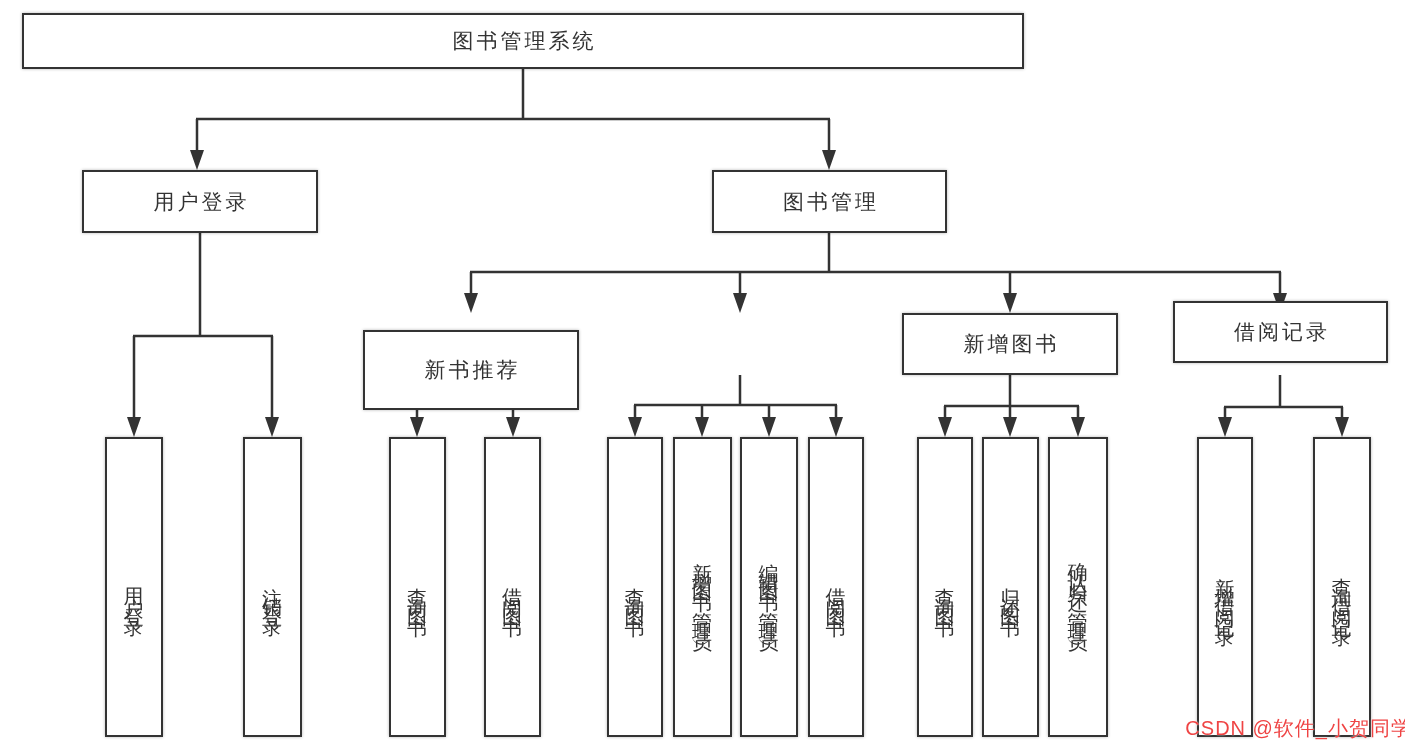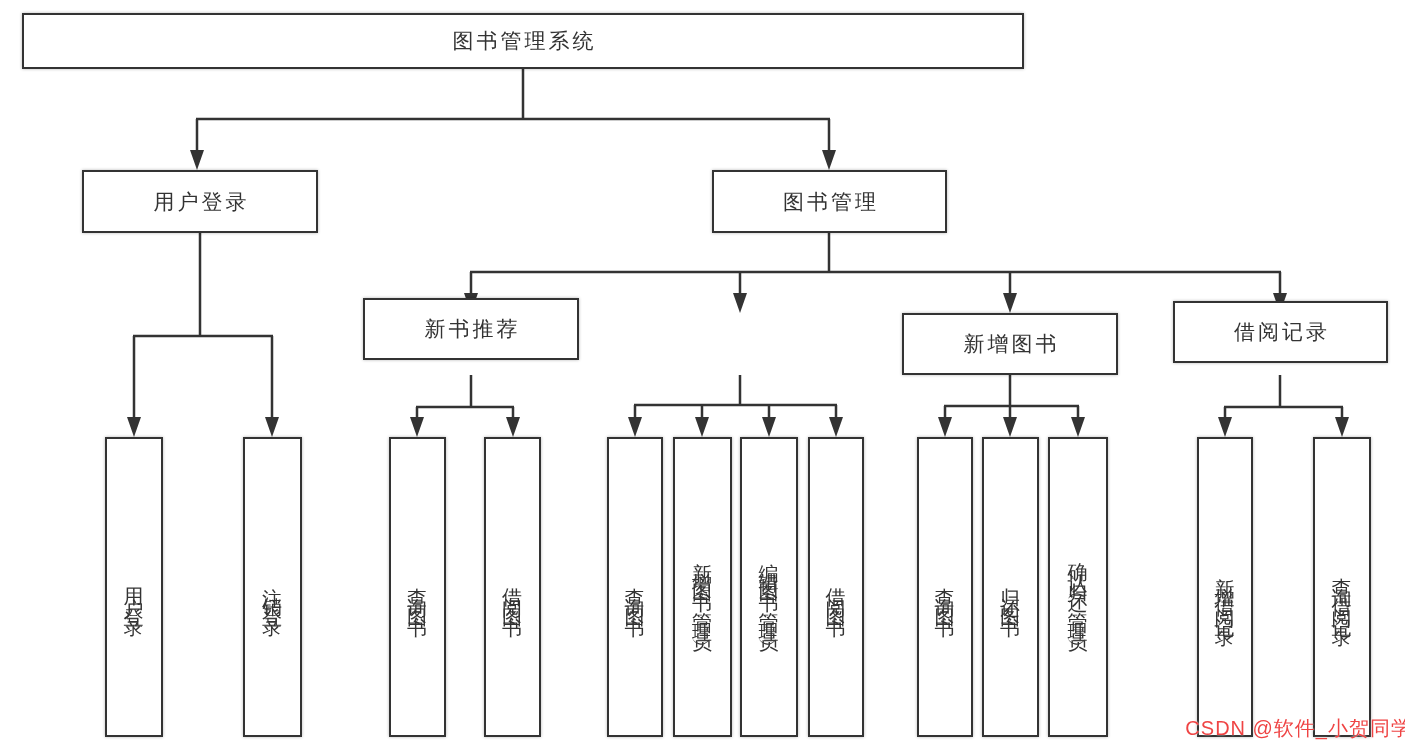--- a/index.html
+++ b/index.html
@@ -131,21 +131,21 @@
     <span>图书管理系统</span>
   </div>
 
   <div class="box hbox" style="left:82px; top:170px; width:236px; height:63px;">
     <span>用户登录</span>
   </div>
   <div class="box hbox" style="left:712px; top:170px; width:235px; height:63px;align-items:center;">
     <span>图书管理</span>
   </div>
 
-  <div class="box hbox" style="left:363px; top:298px; width:216px; height:62px;">
+  <div class="box hbox" style="left:363px; top:330px; width:216px; height:80px;">
     <span>新书推荐</span>
   </div>
   <div class="box hbox" style="left:902px; top:313px; width:216px; height:62px;">
     <span>新增图书</span>
   </div>
   <div class="box hbox" style="left:1173px; top:301px; width:215px; height:62px;">
     <span>借阅记录</span>
   </div>
 
   <div class="box vbox" style="left:105px; top:437px; width:58px; height:300px;">

